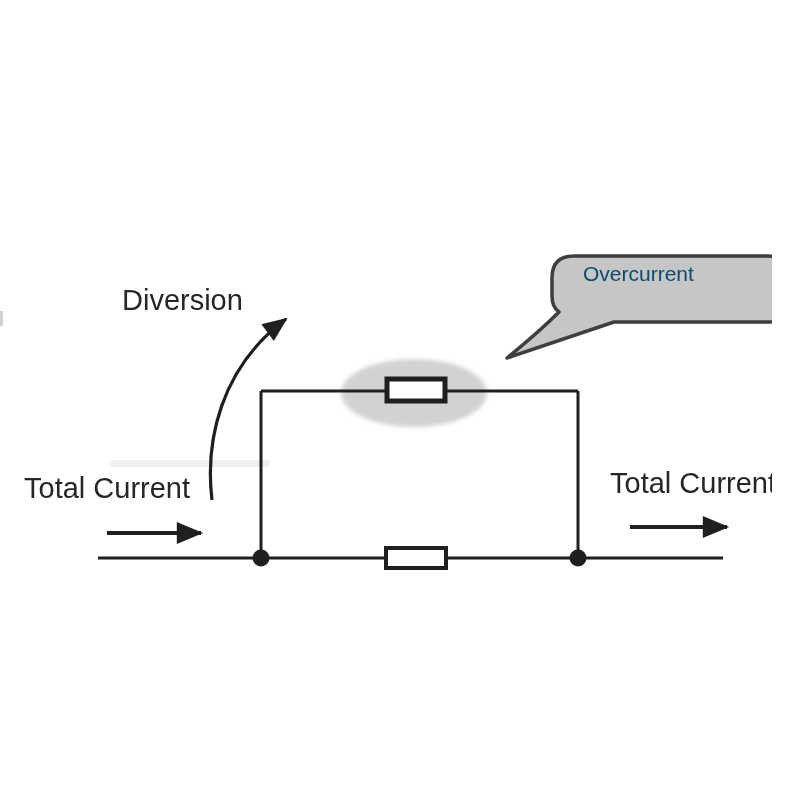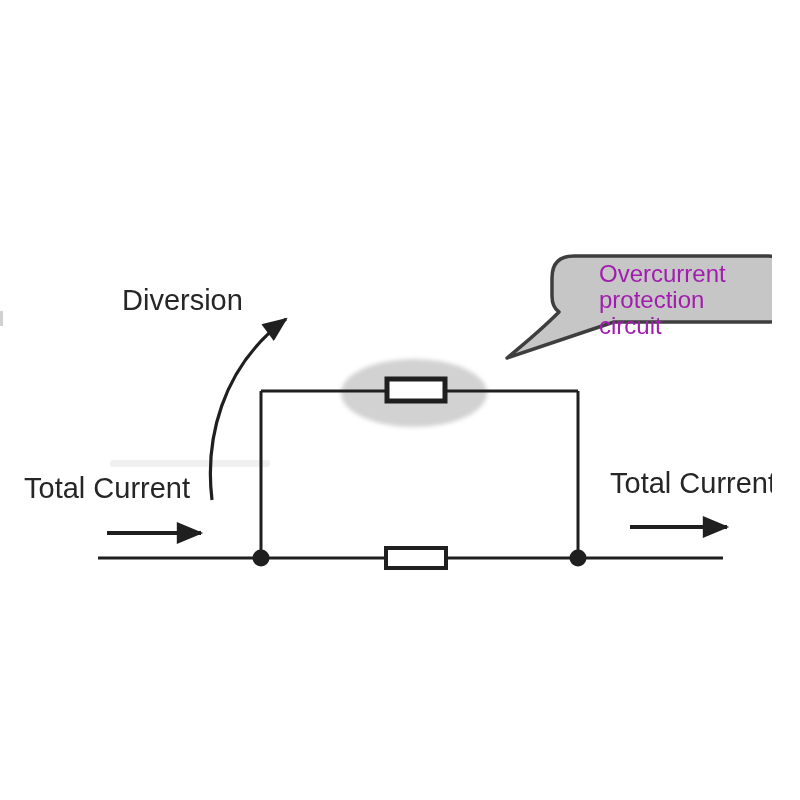--- a/index.html
+++ b/index.html
@@ -26,22 +26,22 @@
   .ghost{fill:#aaaaaa;opacity:.18;}
 
   
   .lbl{position:absolute;color:var(--text,#262626);white-space:nowrap;}
   .lbl-diversion{left:122px;top:284px;font-size:29px;}
   .lbl-tc-left{left:24px;top:472px;font-size:29px;}
   .lbl-tc-right{left:610px;top:467px;font-size:29px;}
   .lbl-r{font-family:"Liberation Serif", serif;font-size:44px;width:64px;text-align:center;}
   .lbl-r1{left:383px;top:303px;}
   .lbl-r2{left:381px;top:489px;}
-  .callout-text{position:absolute;left:583px;top:261px;color:#a21caf;
-                font-size:24px;line-height:26px;margin-left:16px;}
+  .callout-text{position:absolute;left:583px;top:261px;color:#0c4a6e;
+                font-size:21px;line-height:26px;}
 </style>
 </head>
 <body>
 
 <div class="canvas">
 
   <svg viewBox="0 0 800 800" aria-hidden="true">
     <defs>
       <marker id="ah-big" viewBox="0 0 12 10" refX="11" refY="5" markerWidth="8" markerHeight="5.5" orient="auto-start-reverse">
         <path class="ah" d="M0 0 L12 5 L0 10 Z"></path>
@@ -76,16 +76,15 @@
          L 614 322 L 507 358 Q 540 331 559 312 Q 552 307 552 296 L 552 278
          Q 552 256 574 256 Z"></path>
   </svg>
 
   <div class="lbl lbl-diversion">Diversion</div>
   <div class="lbl lbl-tc-left">Total Current</div>
   <div class="lbl lbl-tc-right">Total Current</div>
 
   <div class="callout-text">
     <div>Overcurrent</div>
-    <div>protection circuit</div>
   </div>
 
 </div>
 
 </body></html>

